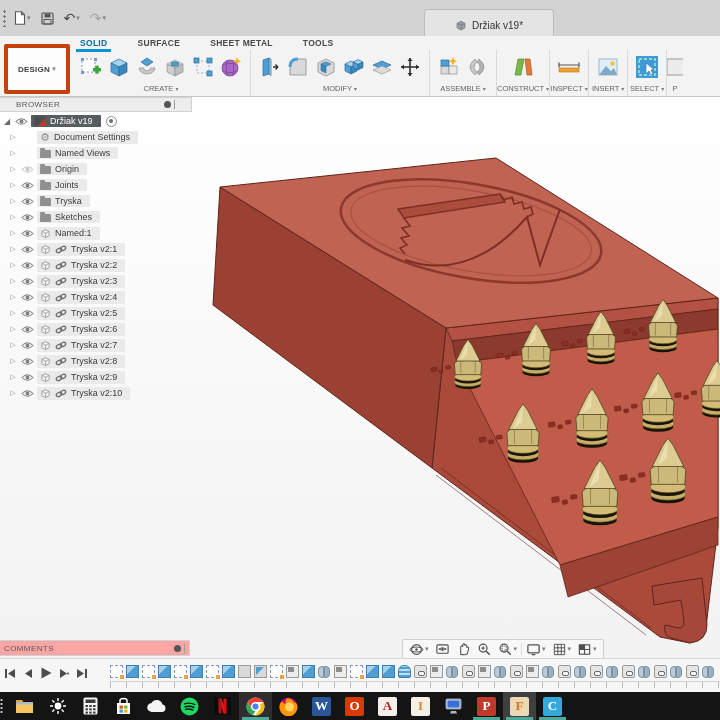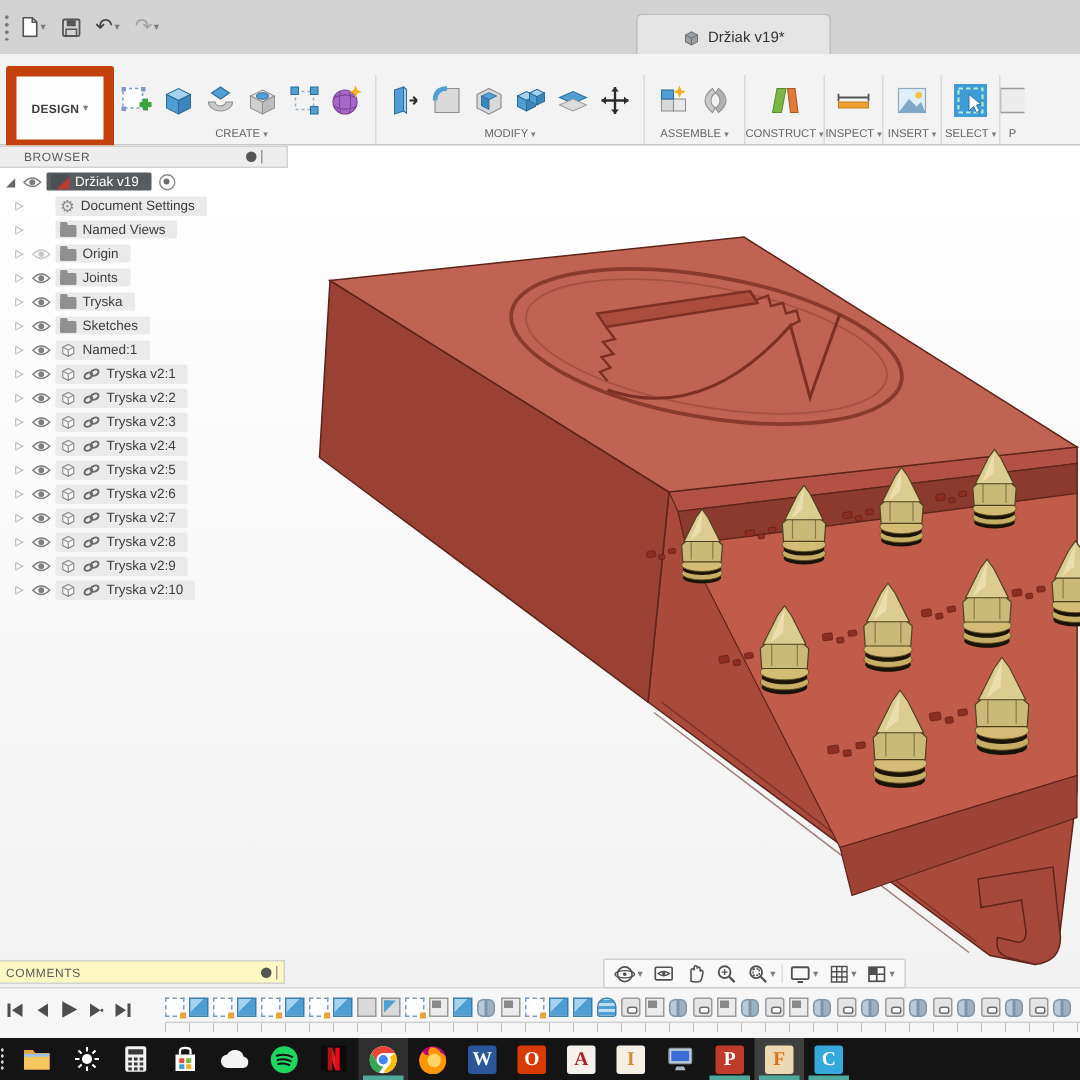--- a/index.html
+++ b/index.html
@@ -16,21 +16,21 @@
   .undo-glyph{font-family:"DejaVu Sans",sans-serif;font-size:14px;line-height:1;color:#444;}
   .undo-glyph.dis{color:#a2a2a2;}
   .doctab{position:absolute;left:424px;top:9px;height:32px;min-width:130px;background:#e4e4e4;
     border:1px solid #bcbcbc;border-bottom:none;border-radius:4px 4px 0 0;display:flex;
     align-items:center;justify-content:center;gap:5px;padding:0 12px;box-sizing:border-box;}
   .doctab-label{font-size:10px;color:#333;}
   
   .ribbon{position:absolute;left:0;top:36px;width:720px;height:61px;background:#f3f3f3;
     border-bottom:1px solid #c7c7c7;box-sizing:border-box;}
   .design-box{position:absolute;left:4px;top:8px;width:58px;height:42px;background:#fdfdfd;
-    border:7px solid #c2410c;border-radius:2px;display:flex;align-items:center;justify-content:center;
+    border:4px solid #c2410c;border-radius:2px;display:flex;align-items:center;justify-content:center;
     font-size:8px;font-weight:bold;color:#3c3c3c;letter-spacing:.2px;cursor:pointer;}
   .rtabs{position:absolute;left:78px;top:1px;height:13px;display:flex;gap:26px;}
   .rtab{font-size:8.5px;font-weight:bold;letter-spacing:.3px;color:#4a4a4a;position:relative;
     padding:1px 2px;cursor:pointer;white-space:nowrap;}
   .rtab.active{color:#0d6ba8;}
   .rtab.active::after{content:'';position:absolute;left:-2px;right:-2px;bottom:-2px;height:3px;background:#0696d7;}
   .rsecs{position:absolute;left:72px;top:14px;height:46px;display:flex;}
   .rsec{position:relative;border-right:1px solid #dadada;display:flex;flex-direction:column;align-items:center;}
   .rtools{flex:1;display:flex;align-items:center;justify-content:center;gap:2px;padding:0 6px;}
   .rtool{width:26px;height:27px;display:flex;align-items:center;justify-content:center;cursor:pointer;border-radius:2px;}
@@ -57,21 +57,21 @@
   .b-root .pill{background:#565c5f;color:#fff;font-weight:normal;}
   .b-label{white-space:nowrap;}
   .bi-folder{width:11px;height:8px;background:#909090;position:relative;border-radius:1px;flex:none;margin-top:2px;}
   .bi-folder::before{content:'';position:absolute;top:-2px;left:0;width:5px;height:2px;background:#909090;border-radius:1px 1px 0 0;}
   .bi-gear{font-family:"DejaVu Sans",sans-serif;font-size:11px;color:#8d8d8d;line-height:1;flex:none;}
   .bi-rooticon{width:12px;height:10px;background:#4b5054;position:relative;flex:none;border-radius:1px;}
   .bi-rooticon::after{content:'';position:absolute;right:0;bottom:0;border:4px solid transparent;border-right-color:#c0392b;border-bottom-color:#c0392b;}
   .b-activate{width:9px;height:9px;border:1px solid #8a8a8a;border-radius:50%;margin-left:5px;position:relative;flex:none;}
   .b-activate::after{content:'';position:absolute;left:2.5px;top:2.5px;width:4px;height:4px;border-radius:50%;background:#6d6d6d;}
   
-  .comments{position:absolute;left:0;top:640px;width:190px;height:16px;background:#fef9c3;
+  .comments{position:absolute;left:0;top:640px;width:190px;height:16px;background:#fca5a5;
     border:1px solid #d2d2d2;border-left:none;box-sizing:border-box;display:flex;align-items:center;
     padding:0 4px;z-index:4;}
   .comments .c-label{flex:1;font-size:8px;color:#5a5a5a;letter-spacing:.4px;}
   
   .navbar{position:absolute;left:402px;top:639px;height:18px;display:flex;align-items:center;gap:2px;
     background:rgba(248,248,248,.95);border:1px solid #d0d0d0;border-radius:2px;padding:0 4px;z-index:4;}
   .nav-btn{display:flex;align-items:center;gap:1px;padding:1px 2px;cursor:pointer;color:#4f4f4f;}
   .nav-sep{width:1px;height:12px;background:#dcdcdc;}
   
   .timeline{position:absolute;left:0;top:658px;width:720px;height:34px;background:#f6f6f6;
@@ -332,20 +332,26 @@
           <path d="M2,3.4 L6,5.4 L10,3.4 M6,5.4 L6,10" fill="none" stroke="#707070" stroke-width=".7"></path>
         </svg>
       <span class="doctab-label">Držiak v19*</span>
     </div>
   </div>
 
   <div class="ribbon">
     <div class="design-box">
       <span>DESIGN</span>&nbsp;<span class="caret">▾</span>
     </div>
+    <div class="rtabs" id="rtabs">
+        <span class="rtab active">SOLID</span>
+        <span class="rtab">SURFACE</span>
+        <span class="rtab">SHEET METAL</span>
+        <span class="rtab">TOOLS</span>
+      </div>
     <div class="rsecs">
 
       <div class="rsec">
         <div class="rtools">
           <span class="rtool">
               <svg width="24" height="24" viewBox="0 0 24 24">
                 <rect x="3" y="4" width="13" height="13" fill="#fff" stroke="#7a9cc4" stroke-dasharray="2,2"></rect>
                 <rect x="2" y="3" width="3" height="3" fill="#7a9cc4"></rect>
                 <rect x="15" y="3" width="3" height="3" fill="#7a9cc4"></rect>
                 <rect x="2" y="16" width="3" height="3" fill="#7a9cc4"></rect>

